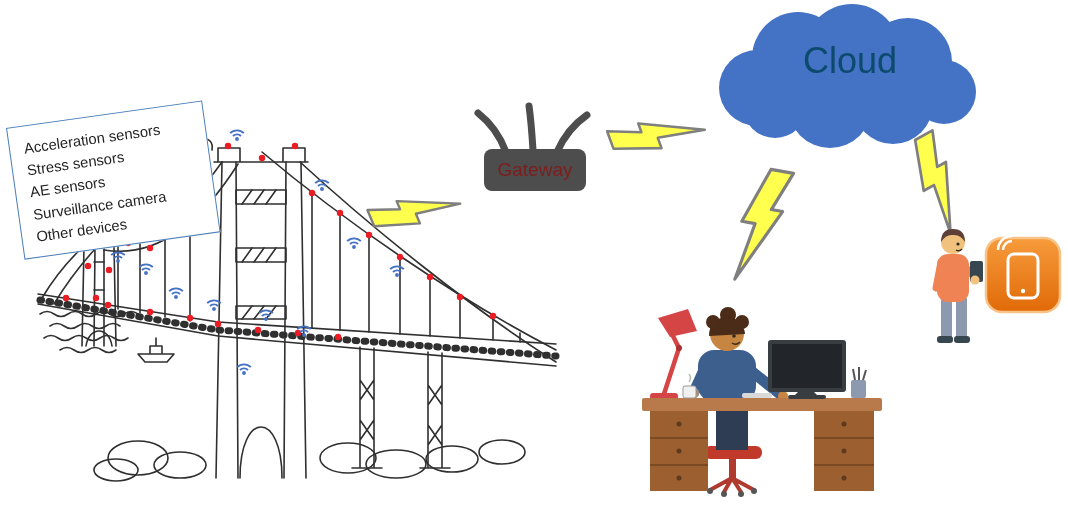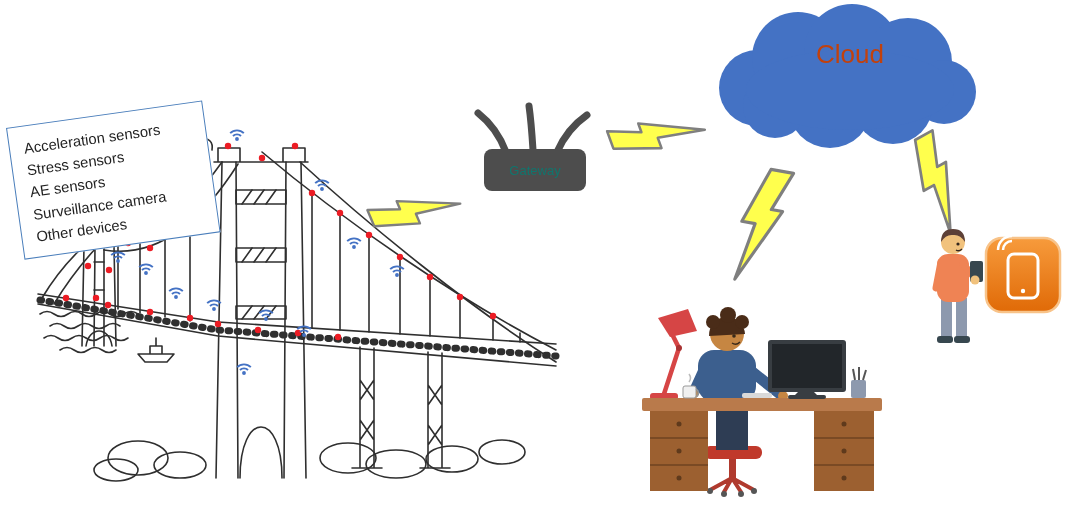--- a/index.html
+++ b/index.html
@@ -19,25 +19,25 @@
   .sensor-box {
     position: absolute; left: 6px; top: 128px; width: 198px;
     padding: 11px 10px 9px 14px;
     background: #ffffff; border: 1.6px solid #4a7ebb;
     transform: rotate(-8deg); transform-origin: top left;
     font-size: 14.8px; line-height: 1.5; color: #1f1f1f;
   }
   .gateway-label {
     position: absolute; left: 484px; top: 151px; width: 102px; height: 38px;
     display: flex; align-items: center; justify-content: center;
-    color: #0f766e; font-size: 13px;
+    color: #7f1d1d; font-size: 19px;
   }
   .cloud-label {
     position: absolute; left: 762px; top: 36px; width: 176px;
-    text-align: center; color: #c2410c; font-size: 26px; line-height: 1.4;
+    text-align: center; color: #0c4a6e; font-size: 36px; line-height: 1.4;
   }
 </style>
 </head>
 <body>
 
 <div class="stage">
 
 <svg width="1068" height="509" viewBox="0 0 1068 509" xmlns="http://www.w3.org/2000/svg">
   <defs>
     <g id="bolt">

